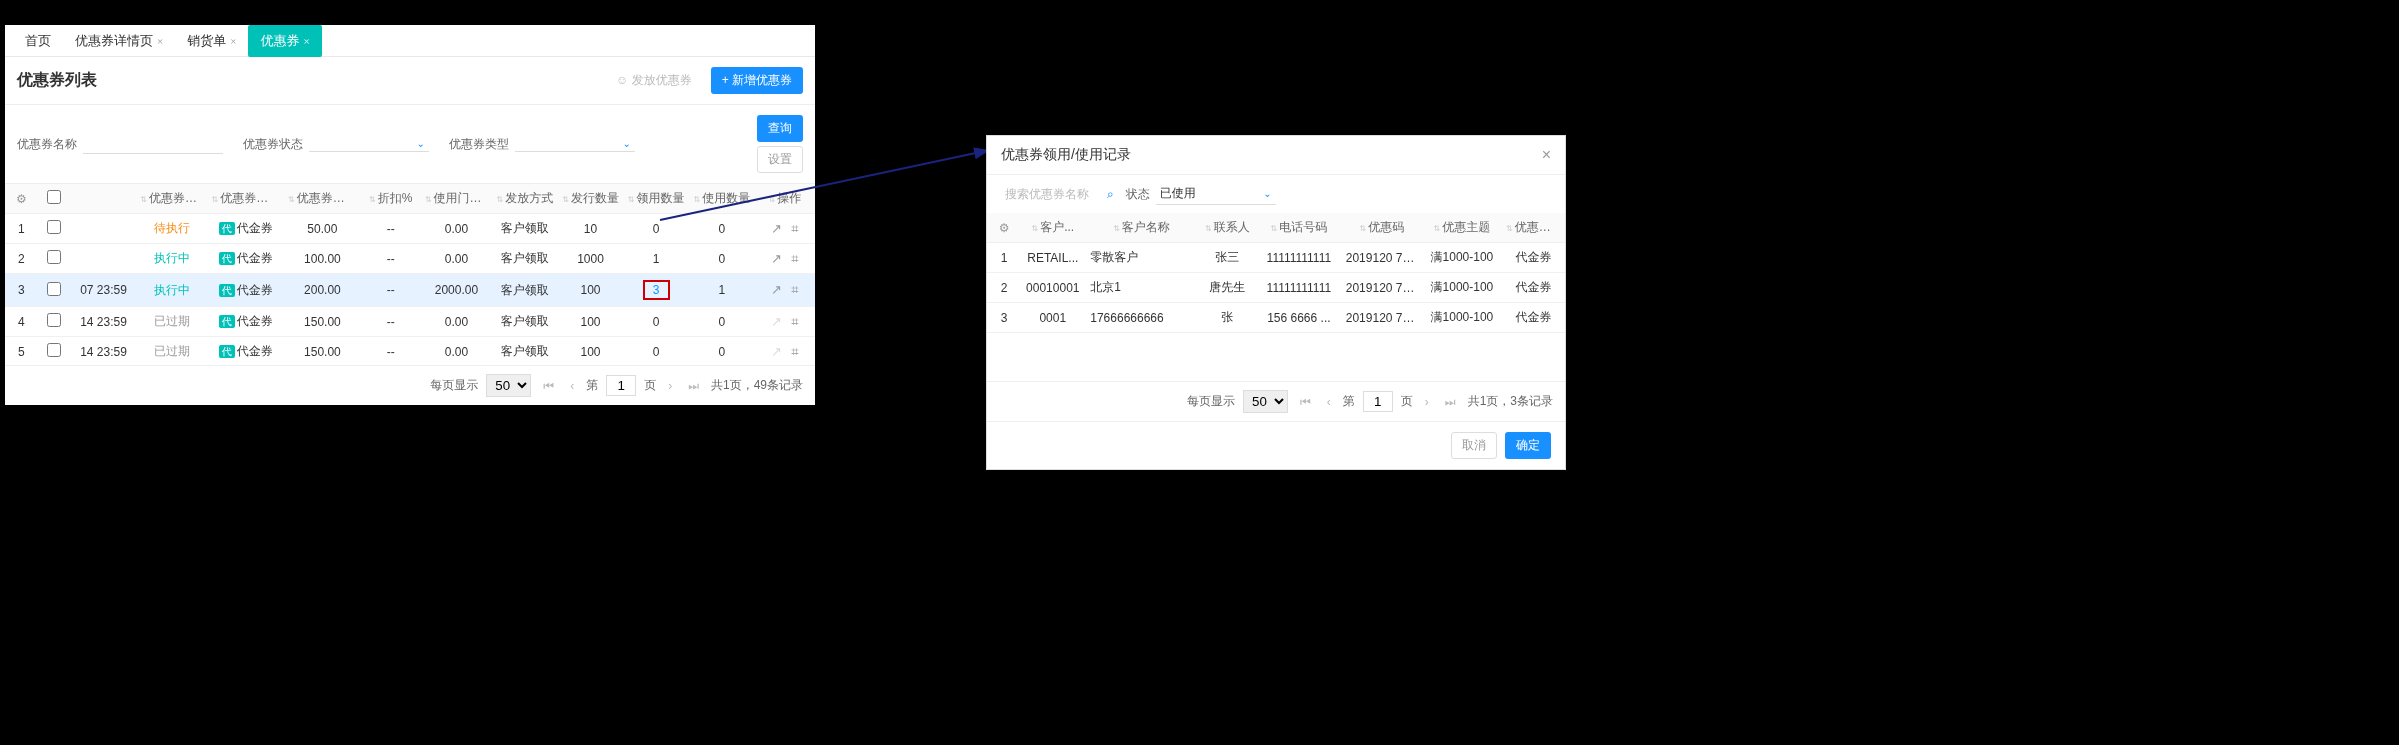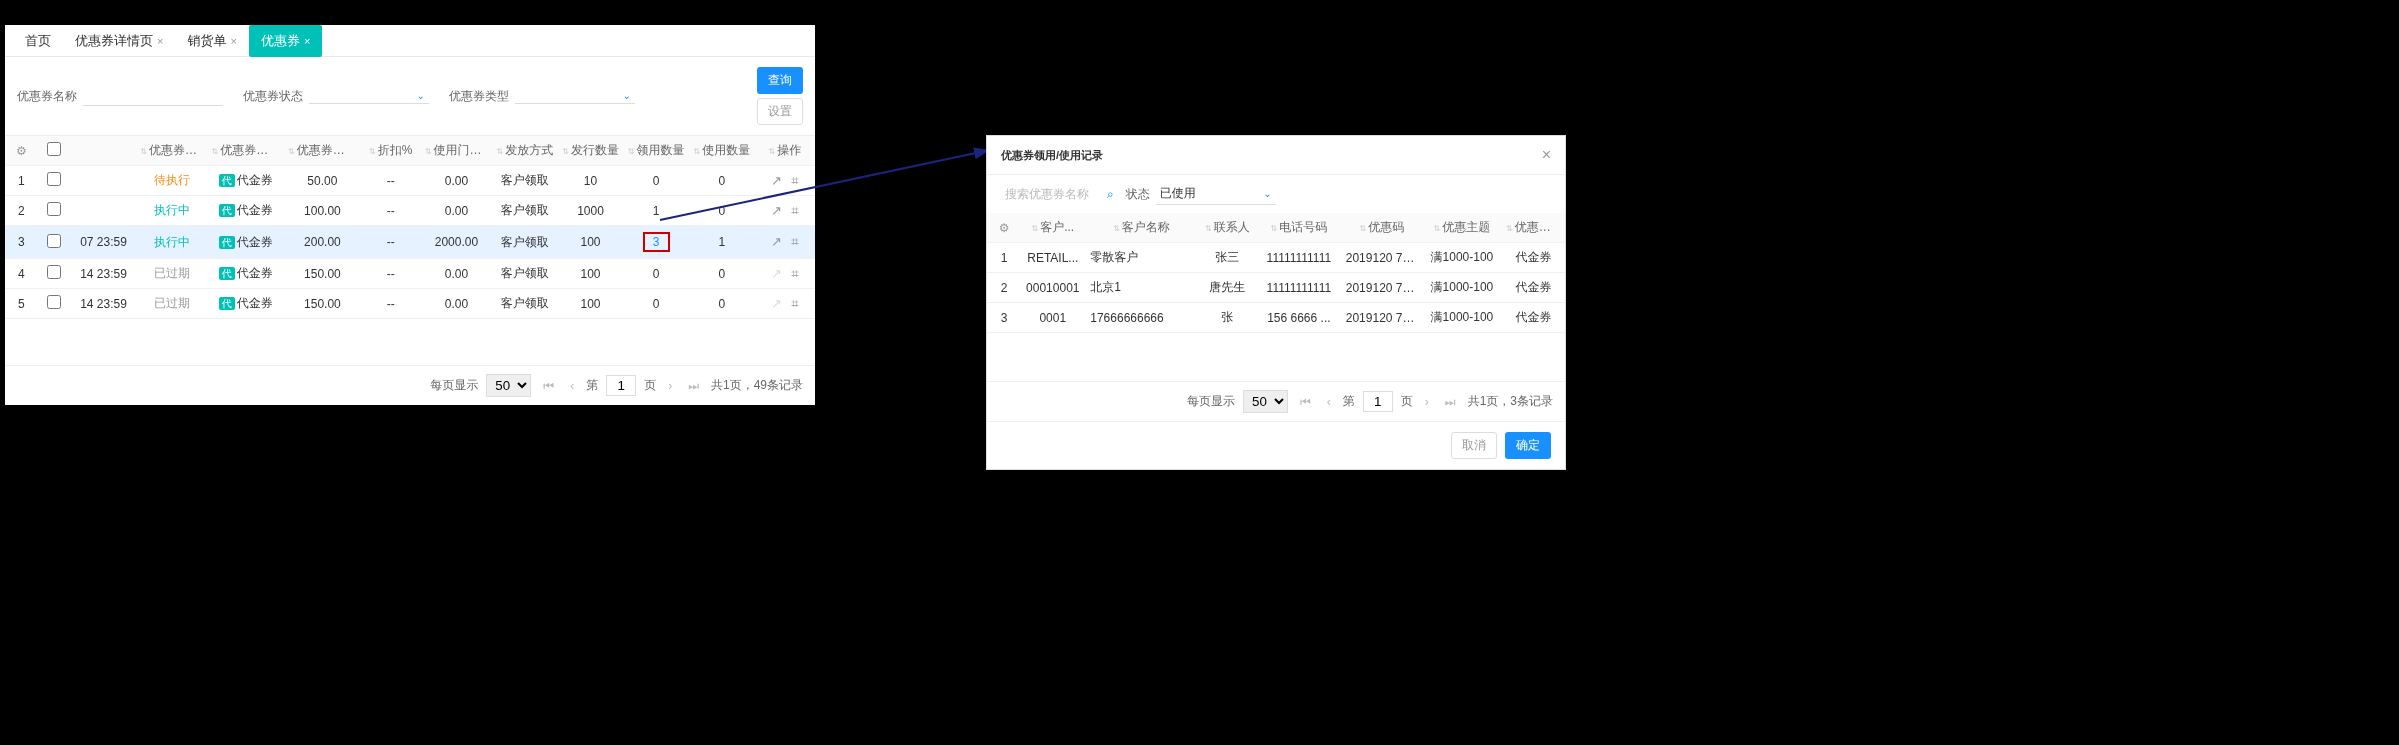--- a/index.html
+++ b/index.html
@@ -2,21 +2,21 @@
 <html><head>
 <meta charset="utf-8">
 <style>
 * { margin: 0; padding: 0; box-sizing: border-box; }
 body { font-family: -apple-system, "Helvetica Neue", Arial, sans-serif; font-size: 12px; color: #333; background: #000; width: 2399px; height: 745px; position: relative; }
 .panel { background: #fff; position: absolute; }
 .panel-left { left: 5px; top: 25px; width: 810px; height: 380px; display: flex; flex-direction: column; }
 .panel-right { left: 986px; top: 135px; width: 580px; height: 335px; display: flex; flex-direction: column; border: 1px solid #ddd; }
 
 
-.tabs { display: flex; border-bottom: 1px solid #e8e8e8; height: 32px; align-items: center; padding: 0 8px; }
+.tabs { display: flex; border-bottom: 1px solid #e8e8e8; height: 32px; align-items: center; padding: 0 8px; font-family: Liberation Serif, serif; }
 .tab { padding: 0 12px; height: 32px; display: flex; align-items: center; gap: 4px; font-size: 13px; cursor: pointer; }
 .tab.active { background: #00c1b7; color: #fff; border-radius: 2px; }
 .tab .close { font-size: 11px; color: #999; }
 .tab.active .close { color: #fff; }
 
 
 .title-row { display: flex; align-items: center; justify-content: space-between; padding: 10px 12px; border-bottom: 1px solid #eee; }
 .title-row h2 { font-size: 16px; font-weight: 600; }
 .title-actions { display: flex; gap: 8px; align-items: center; }
 .btn { padding: 4px 10px; border-radius: 3px; font-size: 12px; cursor: pointer; border: 1px solid transparent; }
@@ -51,21 +51,21 @@
 .highlighted-cell { border: 2px solid #c00; display: inline-block; padding: 1px 8px; color: #1890ff; }
 
 
 .pagination { display: flex; align-items: center; justify-content: flex-end; padding: 8px 12px; gap: 8px; border-top: 1px solid #eee; font-size: 12px; color: #666; }
 .page-input { width: 30px; border: 1px solid #ddd; text-align: center; padding: 2px; }
 .page-select { border: 1px solid #ddd; padding: 2px 4px; }
 .page-nav { color: #bbb; cursor: pointer; padding: 0 4px; }
 
 
 .modal-header { display: flex; justify-content: space-between; align-items: center; padding: 10px 14px; border-bottom: 1px solid #eee; }
-.modal-header h3 { font-size: 11px; font-weight: 700; }
+.modal-header h3 { font-size: 14px; font-weight: 400; }
 .modal-close { cursor: pointer; color: #999; font-size: 16px; }
 .modal-filter { display: flex; align-items: center; padding: 8px 14px; gap: 12px; }
 .search-box { display: flex; align-items: center; gap: 6px; }
 .search-box input { border: none; padding: 4px; font-size: 12px; width: 100px; outline: none; color: #333; }
 .search-box input::placeholder { color: #bbb; }
 .search-icon { color: #1890ff; cursor: pointer; }
 .modal-footer { display: flex; justify-content: flex-end; gap: 8px; padding: 10px 14px; border-top: 1px solid #eee; align-items: center; }
 
 
 .arrow-svg { position: absolute; left: 650px; top: 140px; width: 360px; height: 90px; pointer-events: none; }
@@ -88,20 +88,27 @@
       <div class="tab">
         <span>销货单</span>
         <span class="close">×</span>
       </div>
       <div class="tab active">
         <span>优惠券</span>
         <span class="close">×</span>
       </div>
     </div>
 
+  <div class="title-row">
+    <h2>优惠券列表</h2>
+    <div class="title-actions">
+      <span class="btn btn-disabled">☺ <span>发放优惠券</span></span>
+      <span class="btn btn-primary">+ 新增优惠券</span>
+    </div>
+  </div>
 
   <div class="filter-row">
     <div class="filter-group">
       <span class="filter-label">优惠券名称</span>
       <input class="filter-input" style="">
     </div>
     <div class="filter-group">
       <span class="filter-label">优惠券状态</span>
       <div class="filter-select">
           <span></span>

